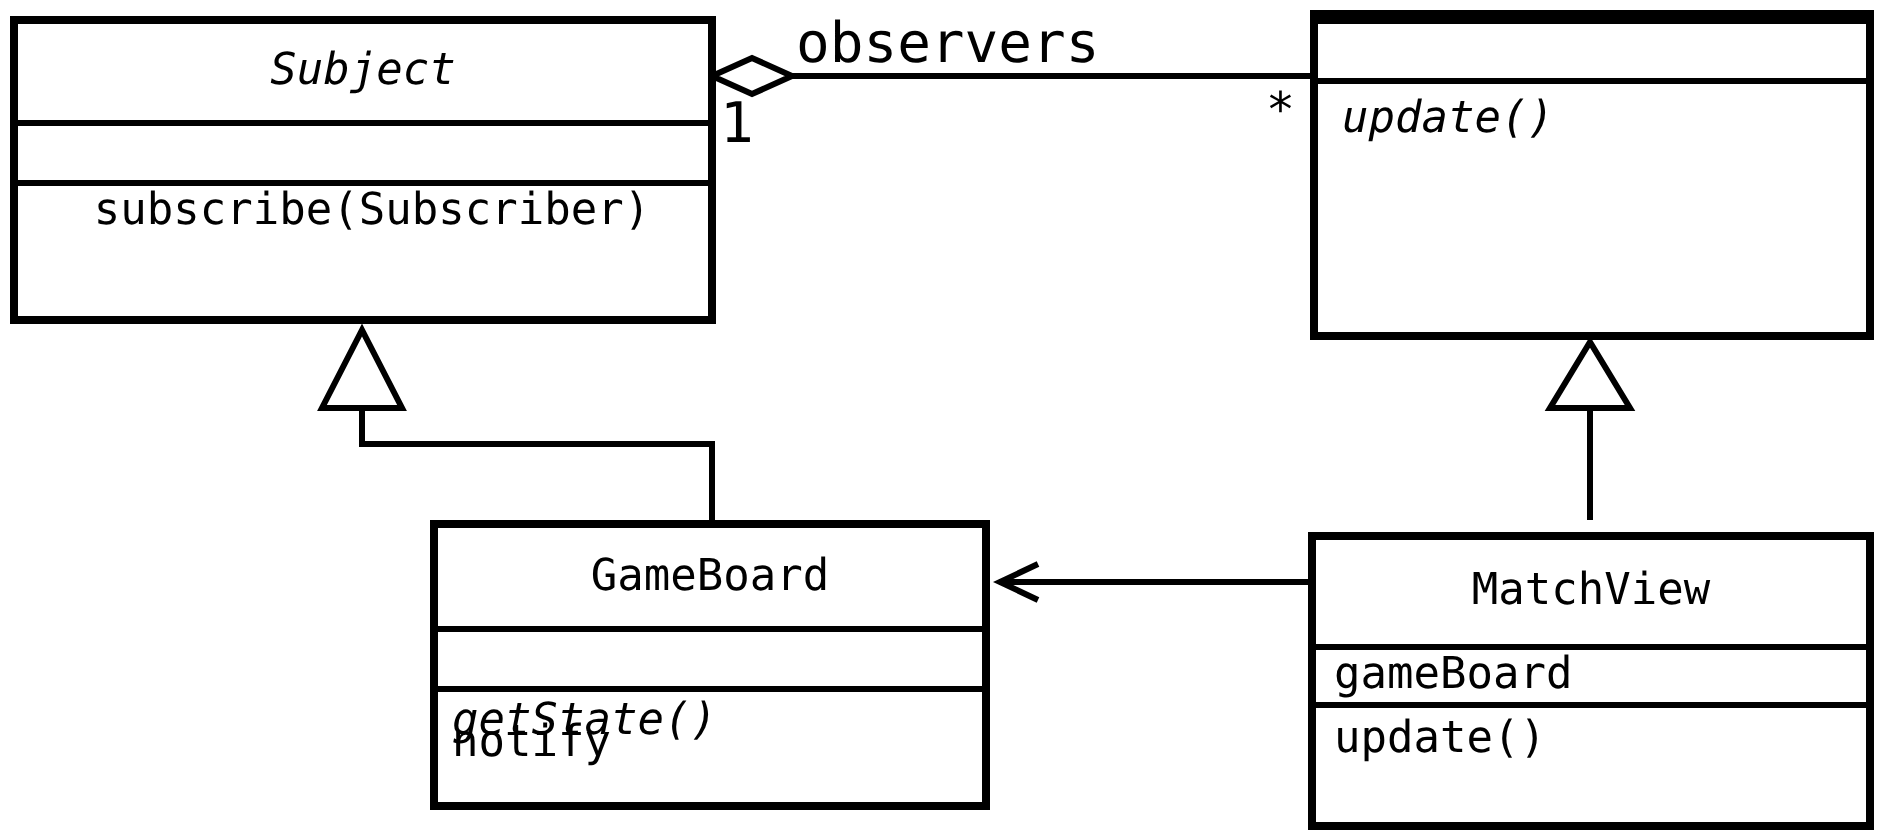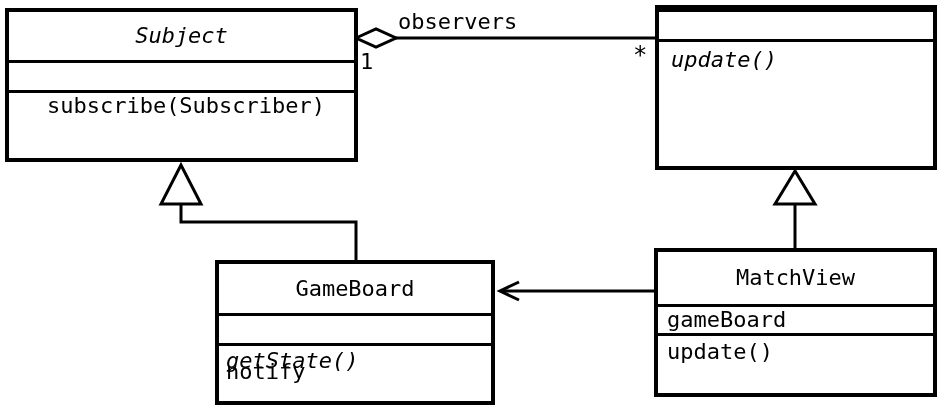--- a/index.html
+++ b/index.html
@@ -56,28 +56,28 @@
   #cls-observer .attrs { height: 30px; }
   #cls-observer .methods { padding: 7px 0 0 12px; }
 
   
   #cls-gameboard { left: 215px; top: 260px; width: 280px; height: 145px; }
   #cls-gameboard .uml-title { height: 49px; }
   #cls-gameboard .attrs { height: 30px; padding: 1px 0 0 7px; }
   #cls-gameboard .methods { padding: 4px 0 0 7px; font-style: italic; }
 
   
-  #cls-matchview { left: 654px; top: 248px; width: 283px; height: 149px; }
+  #cls-matchview { left: 654px; top: 266px; width: 283px; height: 149px; }
   #cls-matchview .uml-title { height: 52px; }
   #cls-matchview .attrs { height: 29px; padding: 2px 0 0 9px; }
   #cls-matchview .methods { padding: 5px 0 0 9px; }
 
   .edge-label {
     position: absolute;
-    font-size: 22px;
+    font-size: 28px;
     line-height: 22px;
     white-space: pre;
   }
   #lbl-observers { left: 398px; top: 11px; }
   #lbl-mult-1 { left: 360px; top: 51px; }
   #lbl-mult-star { left: 633px; top: 44px; font-size: 24px; }
 </style>
 </head>
 <body>
 

